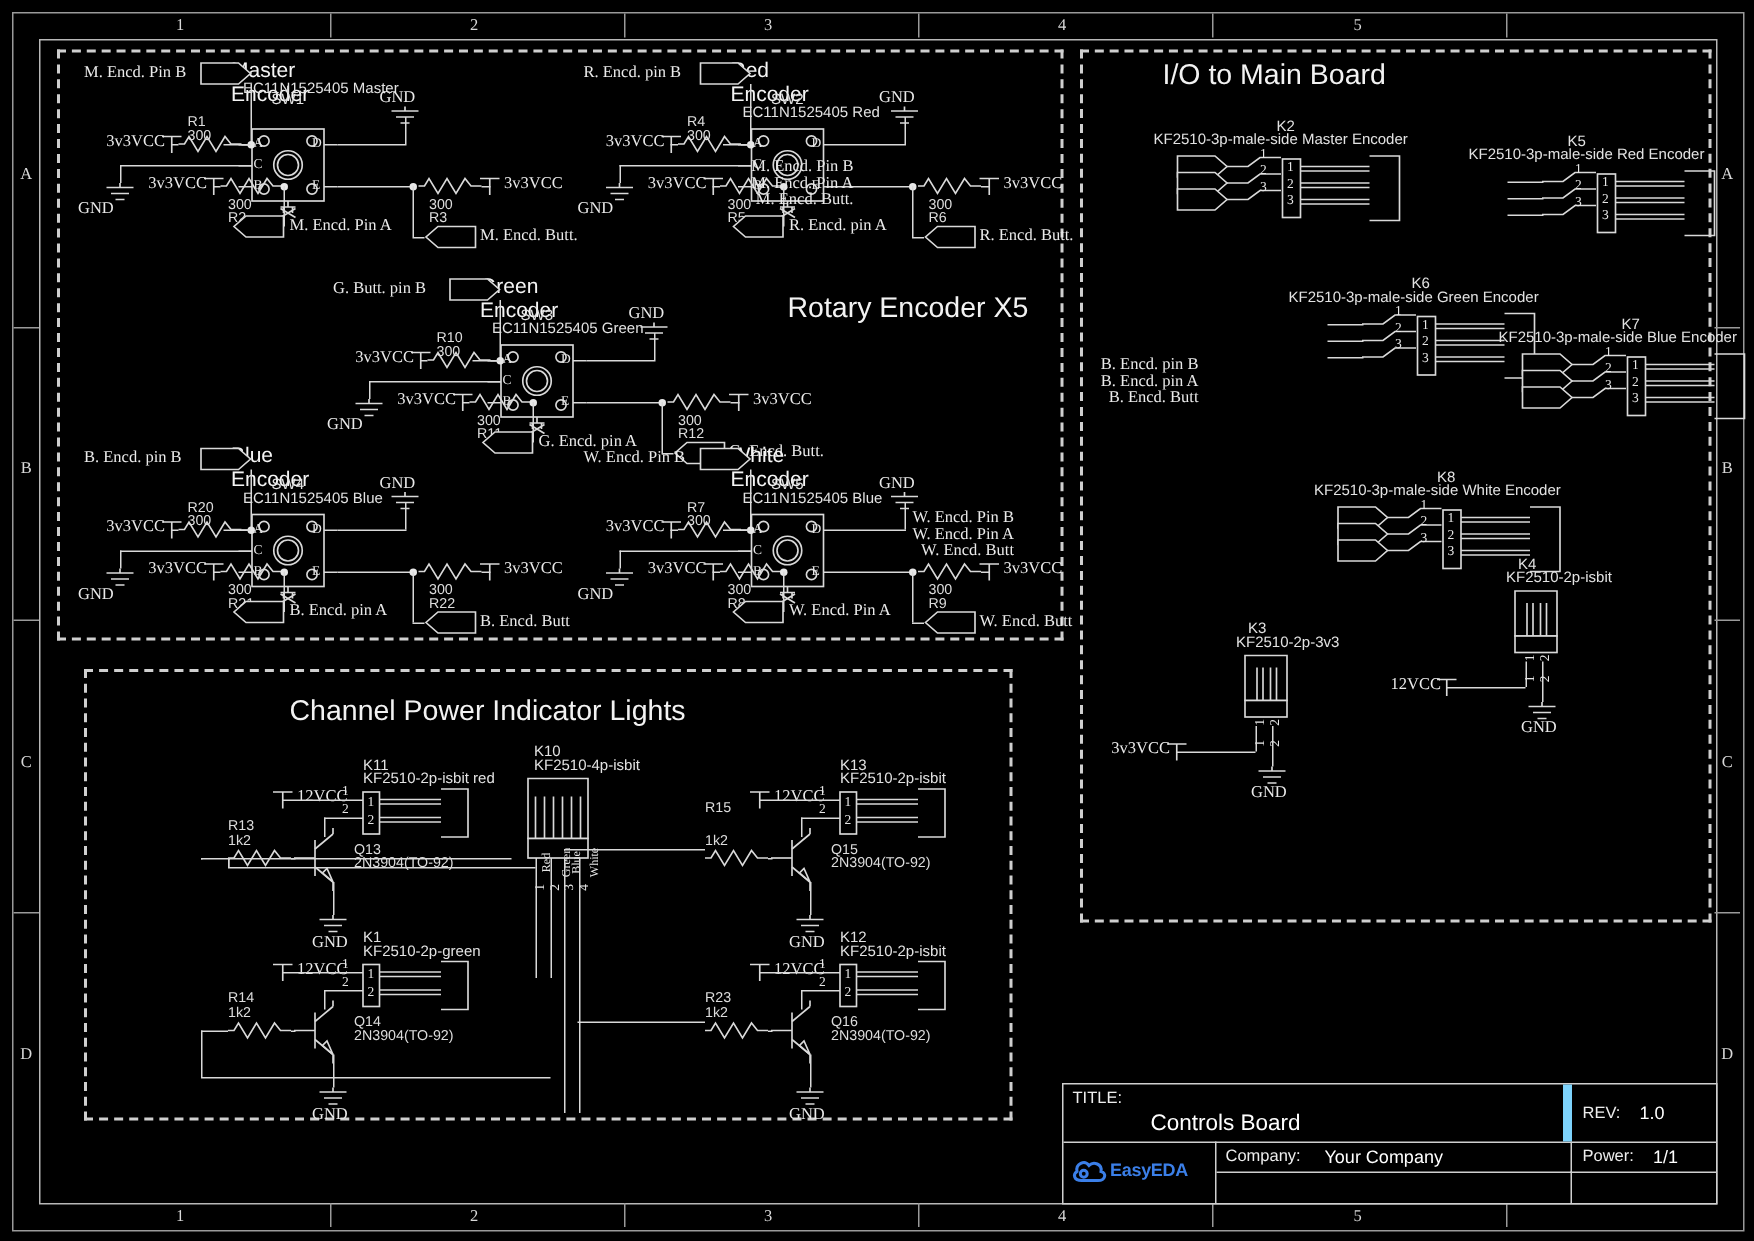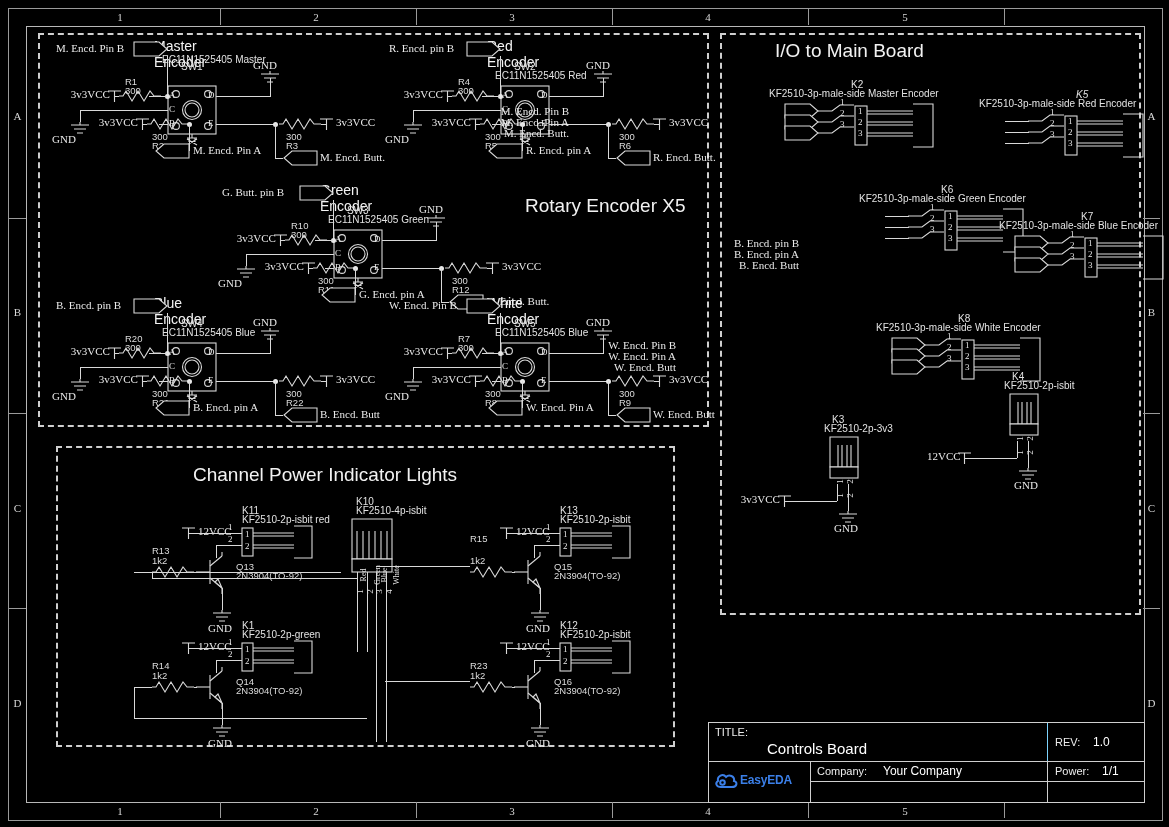--- a/index.html
+++ b/index.html
@@ -27,21 +27,21 @@
   .txs10{font-family:"Liberation Sans",sans-serif;font-size:10px;color:#e2e2e2;
        white-space:nowrap;line-height:1.05;}
   .pin{font-family:"Liberation Serif",serif;font-size:9px;color:#e6e6e6;
        white-space:nowrap;line-height:1;}
   svg{display:block;overflow:visible;}
   .st{stroke:#d9d9d9;stroke-width:1.1;fill:none;}
   .stf{stroke:#d9d9d9;stroke-width:1.1;fill:#000;}
   
   #titleblock{left:708px;top:722px;width:435px;height:79px;border:1px solid #cfcfcf;}
   #tb-r1{position:absolute;left:0;top:0;right:0;height:38px;border-bottom:1px solid #cfcfcf;}
-  #tb-rev{position:absolute;right:0;top:0;width:96px;height:38px;border-left:1px solid #7dd3fc;}
+  #tb-rev{position:absolute;right:0;top:0;width:96px;height:38px;border-left:6px solid #7dd3fc;}
   #tb-logo{position:absolute;left:0;top:38px;width:101px;bottom:0;}
   #tb-mid{position:absolute;left:101px;top:38px;right:96px;bottom:0;
           border-left:1px solid #cfcfcf;}
   #tb-midtop{height:20px;border-bottom:1px solid #cfcfcf;}
   #tb-sheet{position:absolute;right:0;top:38px;width:96px;height:20px;
             border-left:1px solid #cfcfcf;border-bottom:1px solid #cfcfcf;}
   #tb-blank{position:absolute;right:0;top:58px;width:96px;bottom:0;
             border-left:1px solid #cfcfcf;}
   .tb-lbl{font-size:11px;color:#ededed;}
   .tb-val{font-size:12px;color:#ffffff;}
@@ -635,21 +635,21 @@
         <path d="M12 19 L58 19" class="st"></path>
         <path d="M12 27 L58 27" class="st"></path>
         <path d="M12 30 L58 30" class="st"></path>
         <path d="M58 -2 L78 -2 L78 41 L58 41" class="st"></path>
       </svg>
       <div class="abs pin" style="left:103px;top:27px;">1</div>
       <div class="abs pin" style="left:103px;top:38px;">2</div>
       <div class="abs pin" style="left:103px;top:49px;">3</div>
     </div>
     <div class="abs" style="left:965px;top:90px;">
-      <div class="abs txs10" style="left:111px;top:0px;font-style:italic;">K5</div>
+      <div class="abs txs10" style="left:80px;top:0px;">K5</div>
       <div class="abs txs10" style="left:14px;top:9px;">KF2510-3p-male-side Red Encoder</div>
       <svg class="abs" style="left:63px;top:24px;" width="36" height="16">
         <path d="M0 7 L14 7 L22 1 L36 1" class="st"></path>
       </svg>
       <div class="abs w wh" style="left:40px;top:31px;width:24px;"></div>
       <div class="abs pin" style="left:85px;top:18px;">1</div>
       <svg class="abs" style="left:63px;top:35px;" width="36" height="16">
         <path d="M0 7 L14 7 L22 1 L36 1" class="st"></path>
       </svg>
       <div class="abs w wh" style="left:40px;top:42px;width:24px;"></div>

